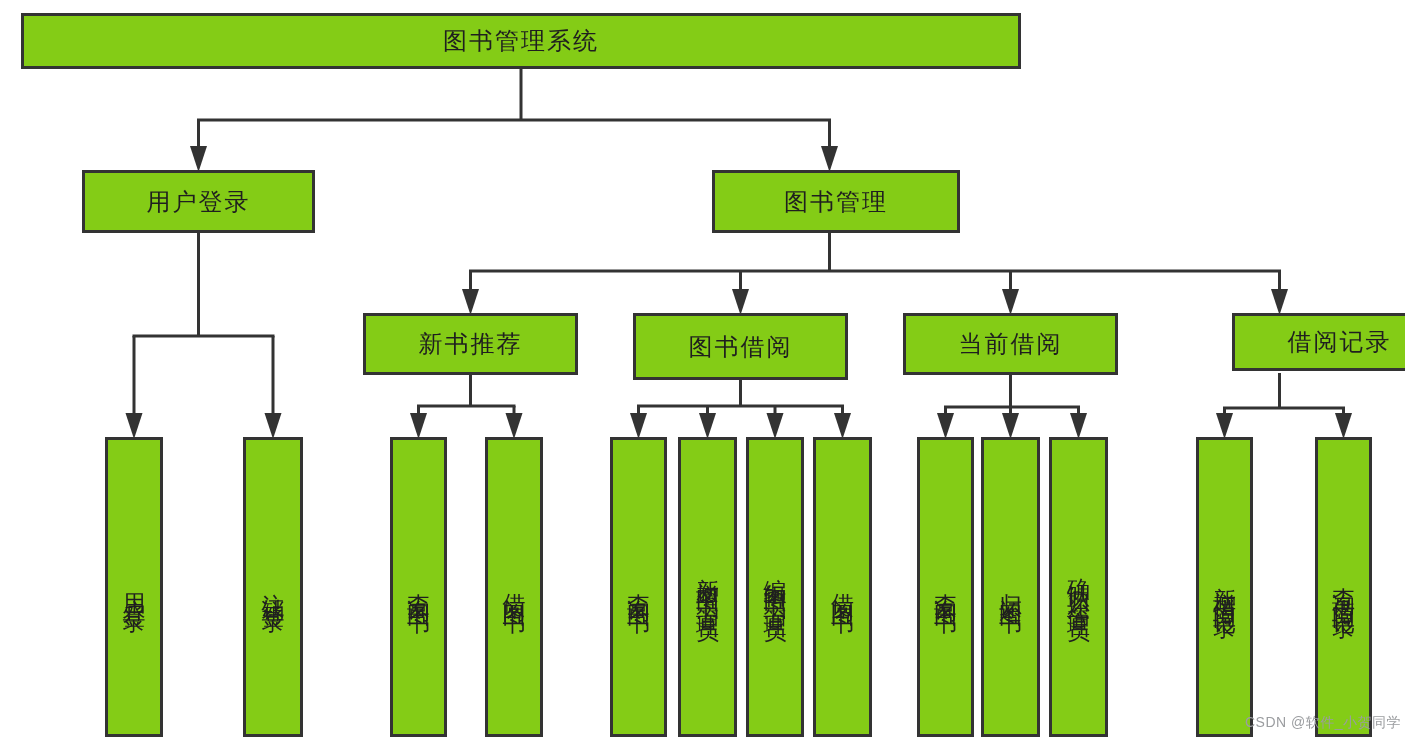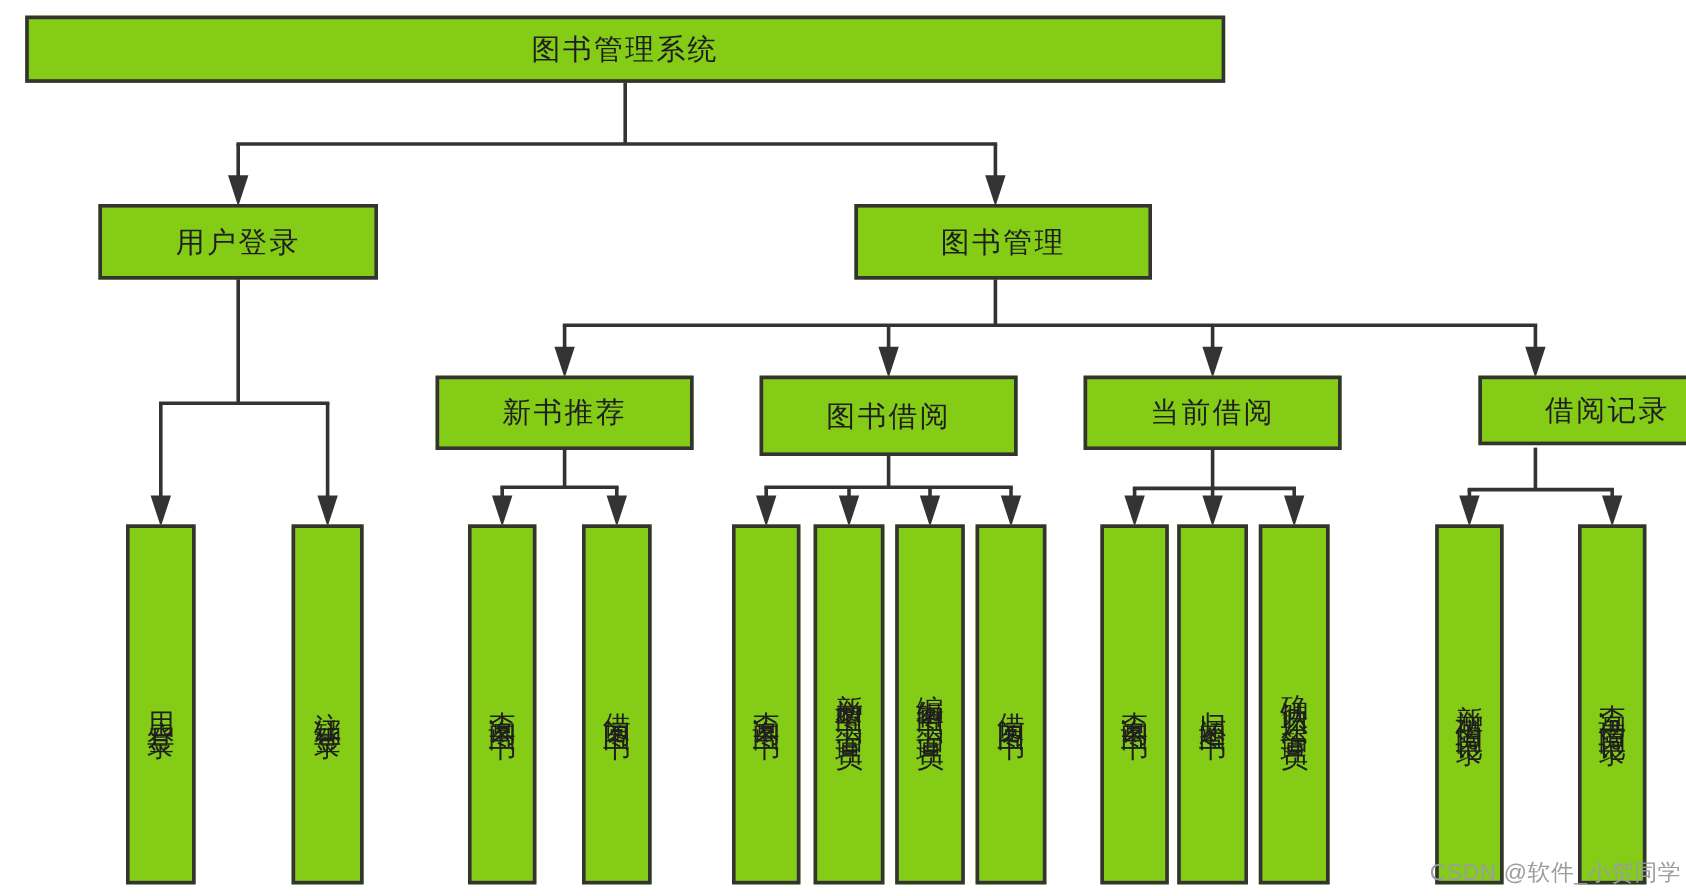--- a/index.html
+++ b/index.html
@@ -41,21 +41,21 @@
     writing-mode: vertical-rl;
     text-orientation: mixed;
     font-size: 23px;
     letter-spacing: 6px;
     line-height: 1;
   }
   #watermark {
     position: absolute;
     right: 4px;
     top: 714px;
-    font-size: 19px;
+    font-size: 14px;
     color: #9b9da0;
     letter-spacing: 0.5px;
     z-index: 5;
     white-space: nowrap;
   }
 </style>
 </head>
 <body>
 
 <div id="canvas">

